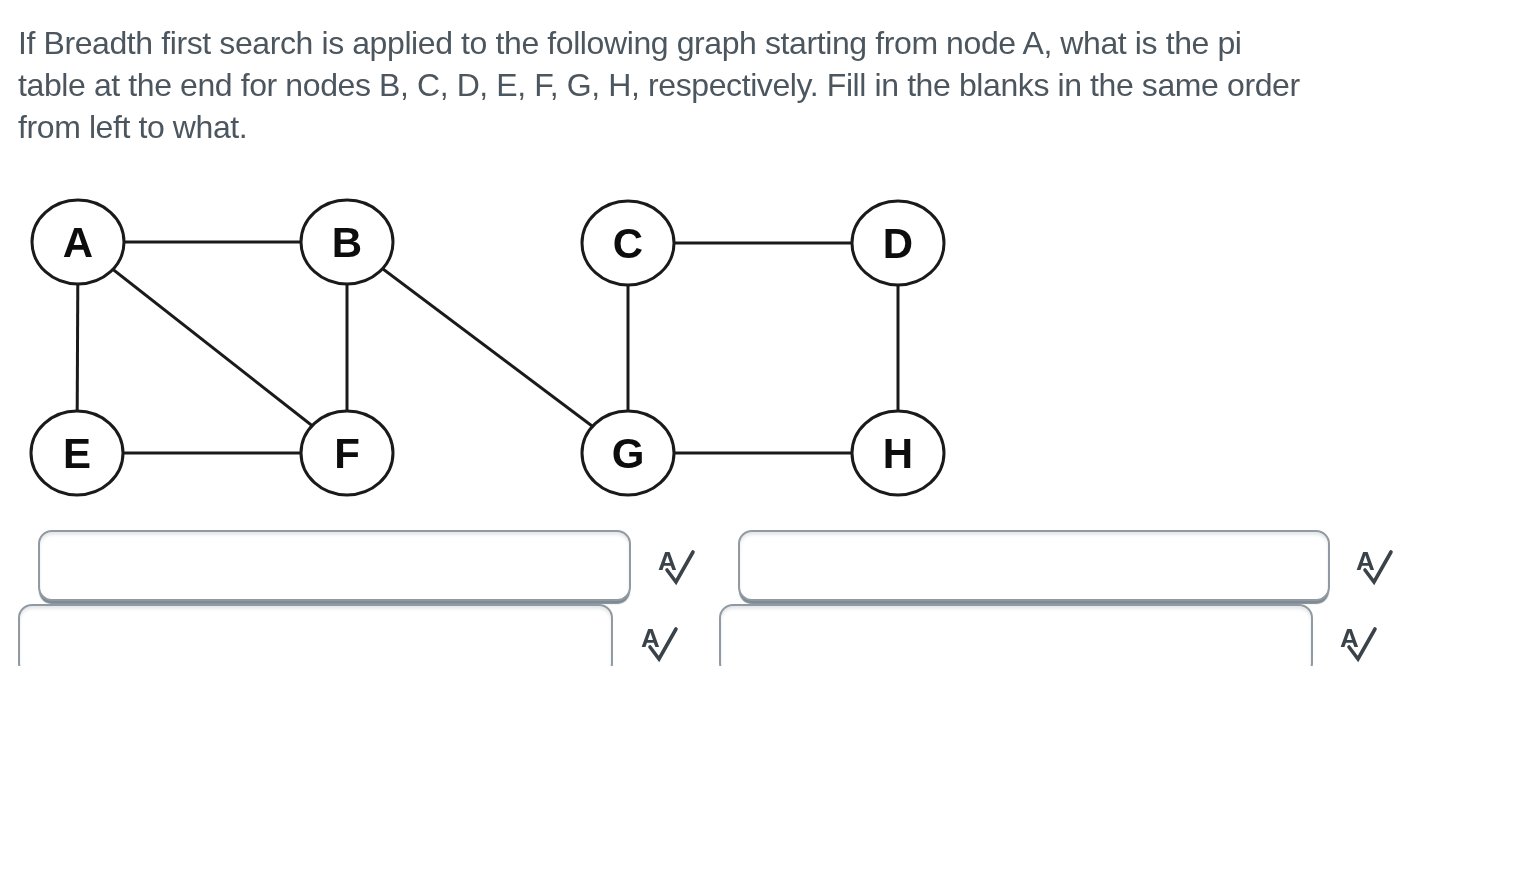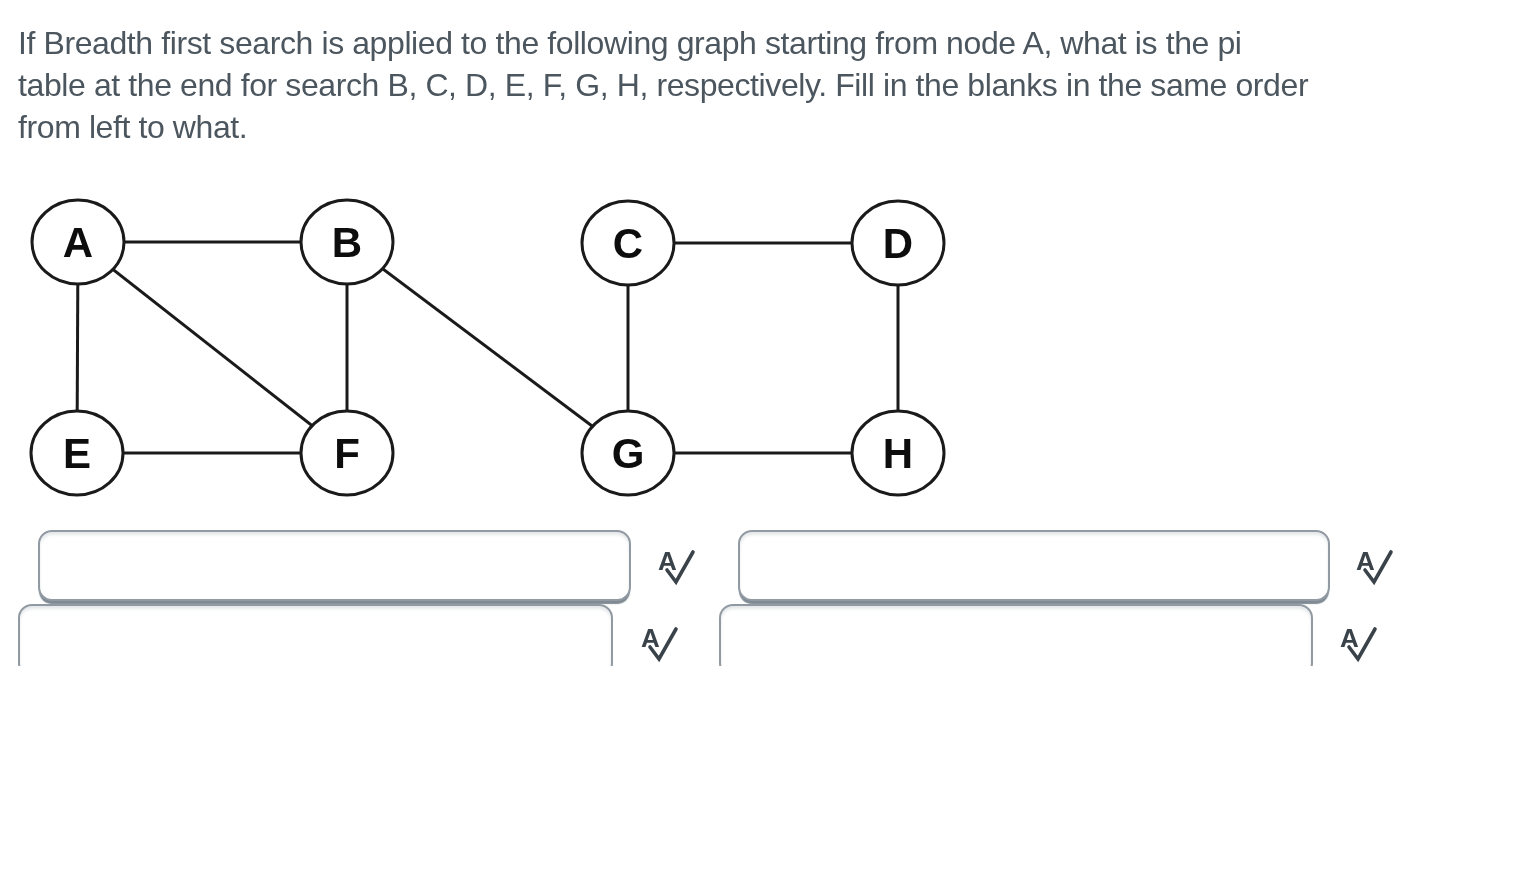--- a/index.html
+++ b/index.html
@@ -84,21 +84,21 @@
     stroke-linejoin: miter;
   }
 </style>
 </head>
 <body>
 
 <div class="page">
 
   <div class="question">
     <div class="qline">If Breadth first search is applied to the following graph starting from node A, what is the pi</div>
-    <div class="qline">table at the end for search B, C, D, E, F, G, H, respectively. Fill in the blanks in the same order</div>
+    <div class="qline">table at the end for nodes B, C, D, E, F, G, H, respectively. Fill in the blanks in the same order</div>
     <div class="qline">from left to what.</div>
   </div>
 
   <svg id="graph-svg" class="graph-svg" width="950" height="312" viewBox="0 0 950 312" xmlns="http://www.w3.org/2000/svg">
       <line x1="78" y1="52" x2="347" y2="52" stroke="#1a1a1a" stroke-width="3"></line>
       <line x1="78" y1="52" x2="77" y2="263" stroke="#1a1a1a" stroke-width="3"></line>
       <line x1="78" y1="52" x2="347" y2="263" stroke="#1a1a1a" stroke-width="3"></line>
       <line x1="347" y1="52" x2="347" y2="263" stroke="#1a1a1a" stroke-width="3"></line>
       <line x1="347" y1="52" x2="628" y2="263" stroke="#1a1a1a" stroke-width="3"></line>
       <line x1="628" y1="53" x2="898" y2="53" stroke="#1a1a1a" stroke-width="3"></line>

